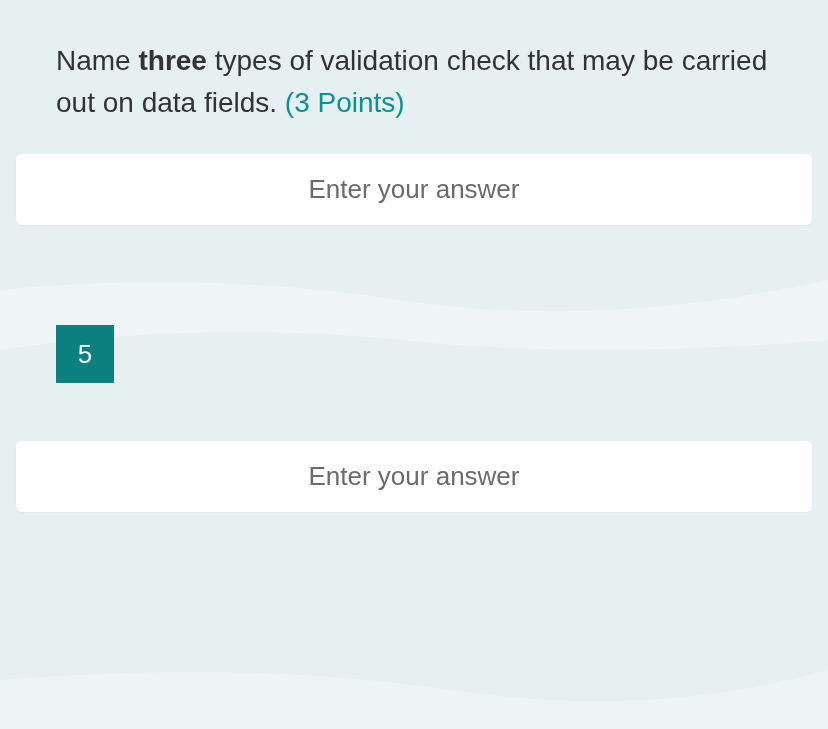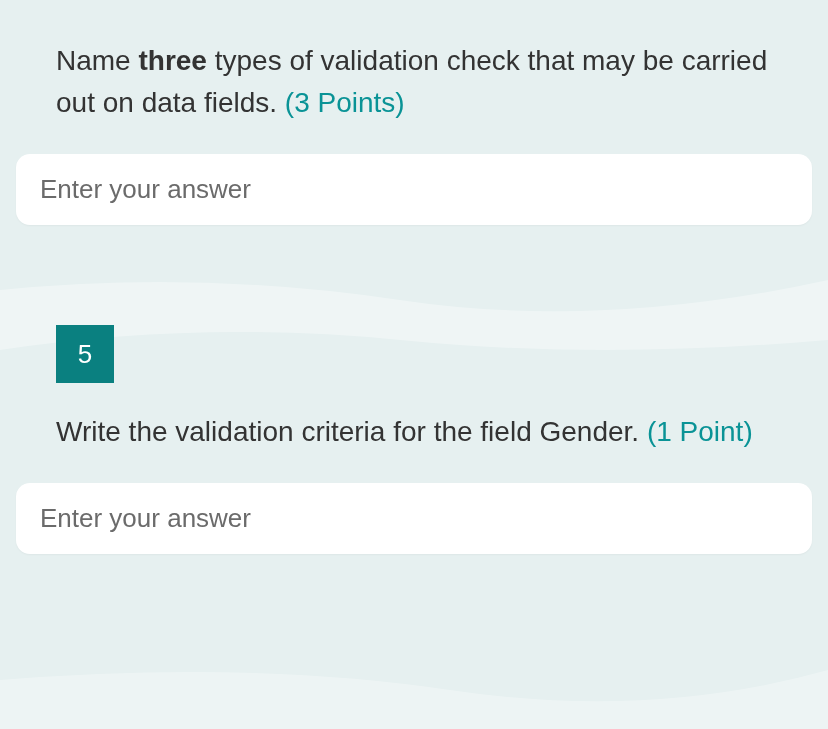--- a/index.html
+++ b/index.html
@@ -40,26 +40,27 @@
       font-weight: 700;
     }
     .points {
       color: #0a9396;
       font-weight: 400;
     }
     .answer-input {
       width: 100%;
       background: #ffffff;
       border: none;
-      border-radius: 14px;
+      border-radius: 6px;
       padding: 20px 24px;
       font-size: 26px;
       color: #333333;
       font-family: inherit;
       box-shadow: 0 1px 2px rgba(0,0,0,0.04);
+      text-align: center;
     }
     .answer-input::placeholder {
       color: #6b6b6b;
     }
     .question-number-badge {
       display: inline-flex;
       align-items: center;
       justify-content: center;
       width: 58px;
       height: 58px;
@@ -90,20 +91,17 @@
   </div>
 
   <input type="text" class="answer-input" placeholder="Enter your answer" style="">
 
   <div class="spacer"></div>
 
   <div class="question-block">
     <div class="question-number-badge">
       <span>5</span>
     </div>
-    <p class="question-text">
-      <span>Write the validation criteria for the field Gender. </span><span class="points">(1 Point)</span>
-    </p>
   </div>
 
   <input type="text" class="answer-input" placeholder="Enter your answer" style="">
 
 </div>
 
 </body></html>

